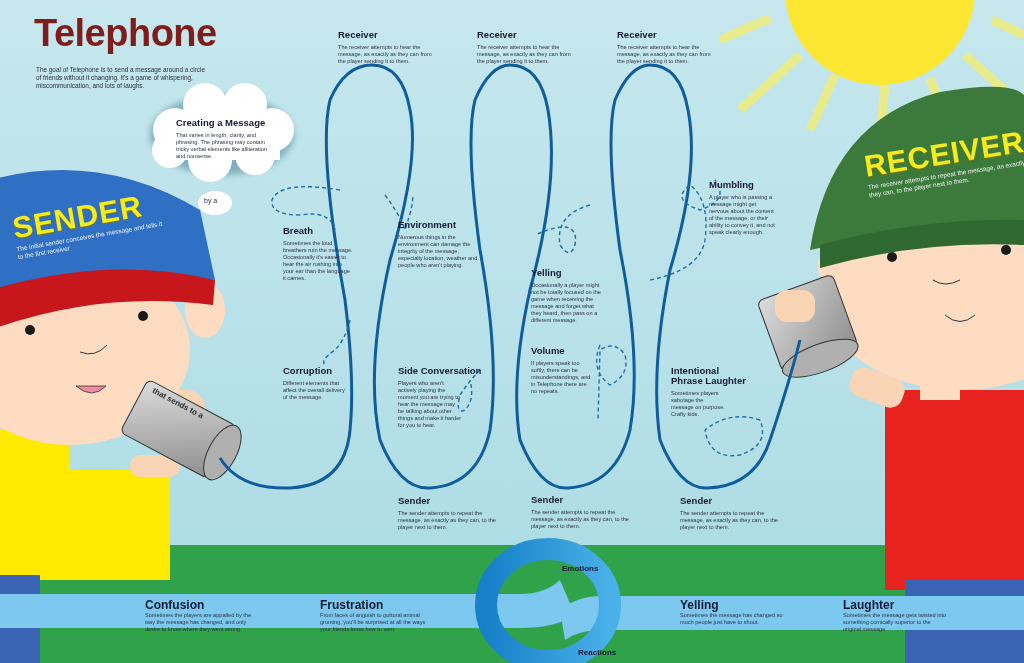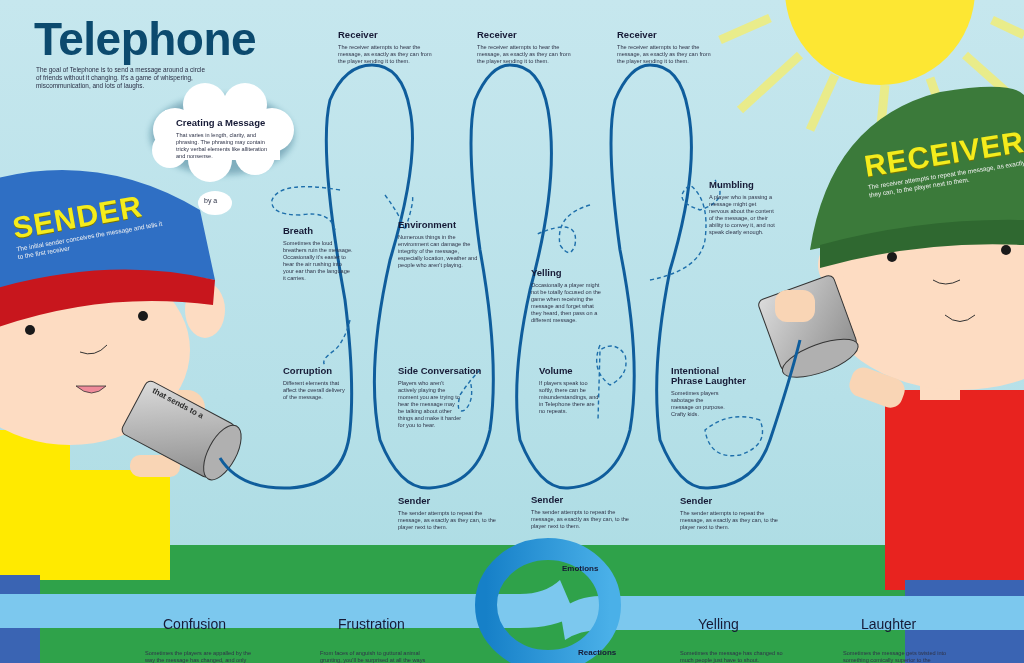--- a/index.html
+++ b/index.html
@@ -1,33 +1,33 @@
 <!DOCTYPE html>
 <html><head>
 <meta charset="utf-8">
 <style>
   html,body{margin:0;padding:0;}
   body{width:1024px;height:663px;overflow:hidden;position:relative;
        font-family:"Liberation Sans",sans-serif;color:#1c2033;
        background:linear-gradient(180deg,#c6e7ee 0%,#b6e0e8 60%,#a9dbe2 100%);}
   .abs{position:absolute;}
   svg.layer{position:absolute;left:0;top:0;}
-  .title{left:34px;top:12px;font-size:46px;font-weight:bold;color:#0c4a6e;letter-spacing:-0.5px;}
+  .title{left:34px;top:12px;font-size:38px;font-weight:bold;color:#7f1d1d;letter-spacing:-0.5px;}
   .intro{left:36px;top:66px;width:170px;font-size:6.4px;line-height:8px;color:#2a2f45;}
   .lbl h4{margin:0 0 4px 0;font-size:9.5px;font-weight:bold;color:#161a36;line-height:10px;}
   .lbl p{margin:0;font-size:5.6px;line-height:7px;color:#2e3348;}
   .cloud-text h4{margin:2px 0 4px 0;font-size:9.5px;font-weight:bold;color:#161a36;}
   .cloud-text p{margin:0;font-size:5.6px;line-height:7px;color:#2e3348;}
   .bya{left:204px;top:197px;font-size:7px;color:#2e3348;}
   .hat-title{font-weight:bold;color:#f4ec1d;font-size:30px;letter-spacing:1px;text-shadow:0 1px 0 #7a7200;}
   .hat-sub{color:#f2f2f2;font-size:6.4px;line-height:8px;}
   .sender-hat{left:10px;top:212px;transform:rotate(-10deg);transform-origin:left top;}
   .receiver-hat{left:862px;top:150px;transform:rotate(-9deg);transform-origin:left top;}
   .can-text{left:155px;top:386px;font-size:8px;font-weight:bold;color:#2a2a2a;transform:rotate(28deg);transform-origin:left top;}
-  .band-lbl h4{margin:18px;font-size:14px;font-weight:normal;color:#161a36;}
+  .band-lbl h4{margin:0;font-size:12px;font-weight:bold;color:#161a36;}
   .band-lbl p{margin:0;font-size:5.6px;line-height:7px;color:#2e3348;}
   .loop-lbl{font-size:8px;font-weight:bold;color:#161a36;padding-left:36px;}
 </style>
 </head>
 <body>
 
 <svg class="layer" width="1024" height="663" viewBox="0 0 1024 663">
   <defs>
     <linearGradient id="canG" x1="0" y1="0" x2="1" y2="1">
       <stop offset="0" stop-color="#dcdcdc"></stop>
@@ -197,21 +197,21 @@
   <p>A player who is passing a message might get nervous about the content of the message, or their ability to convey it, and not speak clearly enough.</p>
 </div>
 <div class="abs lbl" style="left:283px;top:366px;width:66px;">
   <h4>Corruption</h4>
   <p>Different elements that affect the overall delivery of the message.</p>
 </div>
 <div class="abs lbl" style="left:398px;top:366px;width:78px;">
   <h4 style="white-space:nowrap;">Side Conversation</h4>
   <p style="width:64px;">Players who aren't actively playing the moment you are trying to hear the message may be talking about other things and make it harder for you to hear.</p>
 </div>
-<div class="abs lbl" style="left:531px;top:366px;width:62px;margin-left:8px;">
+<div class="abs lbl" style="left:531px;top:346px;width:62px;">
   <h4>Volume</h4>
   <p>If players speak too softly, there can be misunderstandings, and in Telephone there are no repeats.</p>
 </div>
 <div class="abs lbl" style="left:671px;top:366px;width:75px;">
   <h4>Intentional Phrase Laughter</h4>
   <p style="width:55px;">Sometimes players sabotage the message on purpose. Crafty kids.</p>
 </div>
 
 <div class="abs loop-lbl" style="left:526px;top:564px;">Emotions</div>
 <div class="abs loop-lbl" style="left:525px;top:648px;margin-left:17px;">Reactions</div>

